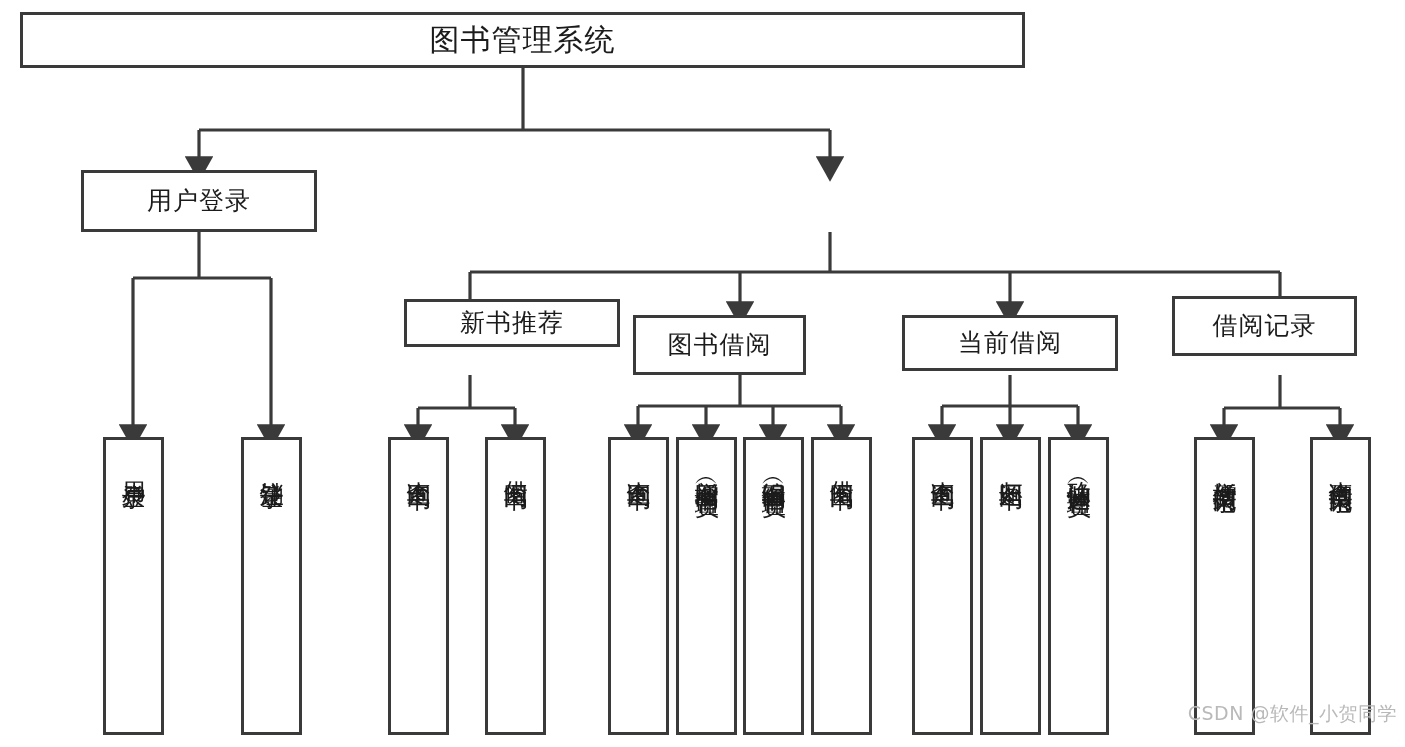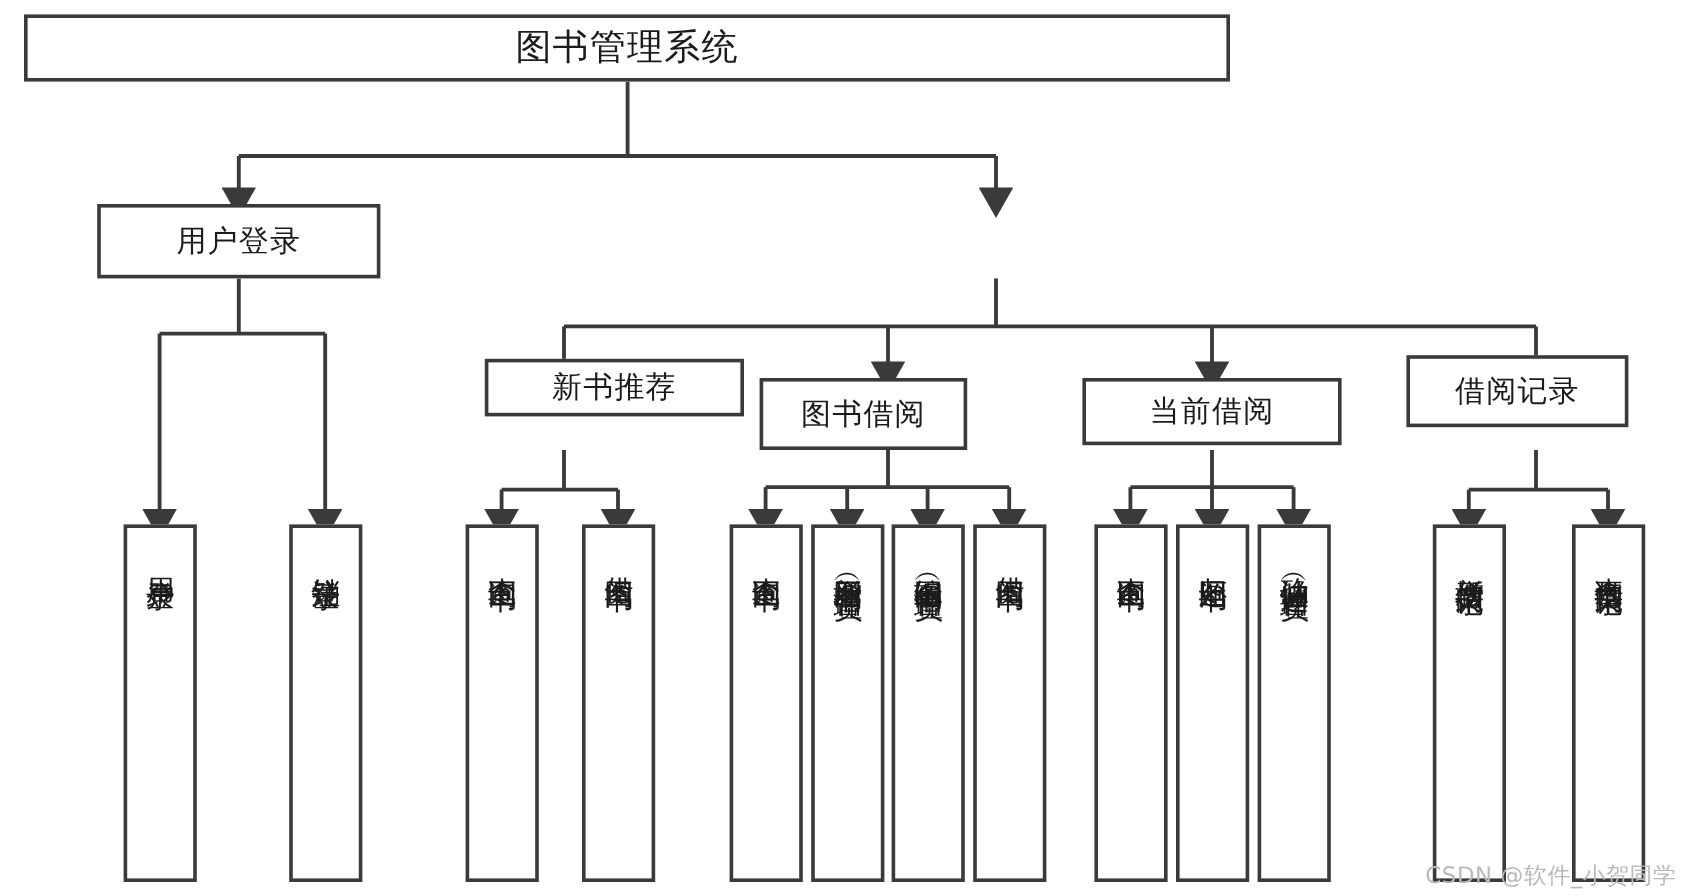--- a/index.html
+++ b/index.html
@@ -57,21 +57,21 @@
     text-orientation:upright;
     font-size:24px;
     line-height:1.18;
     letter-spacing:2px;
     white-space:nowrap;
   }
   
   #watermark{
     position:absolute;
     right:8px;
-    bottom:4px;
+    bottom:20px;
     font-size:19px;
     color:#b9b9b9;
     letter-spacing:0.5px;
     z-index:5;
     white-space:nowrap;
   }
 </style>
 </head>
 <body>
 

